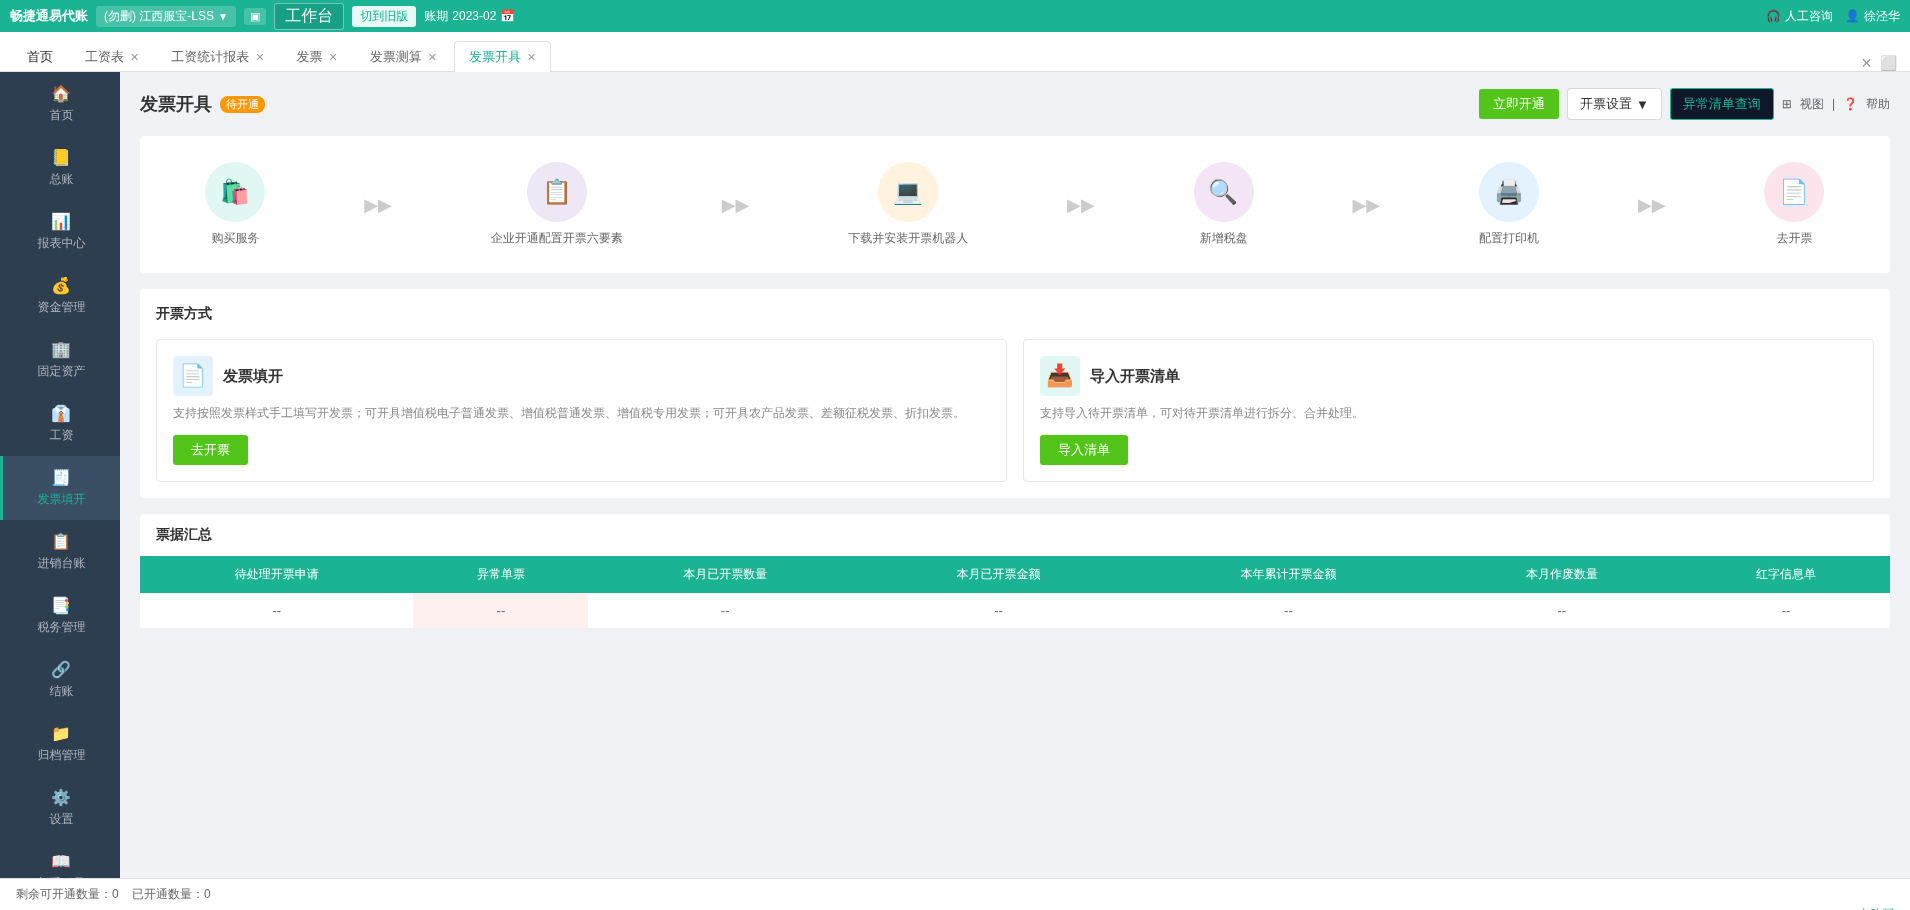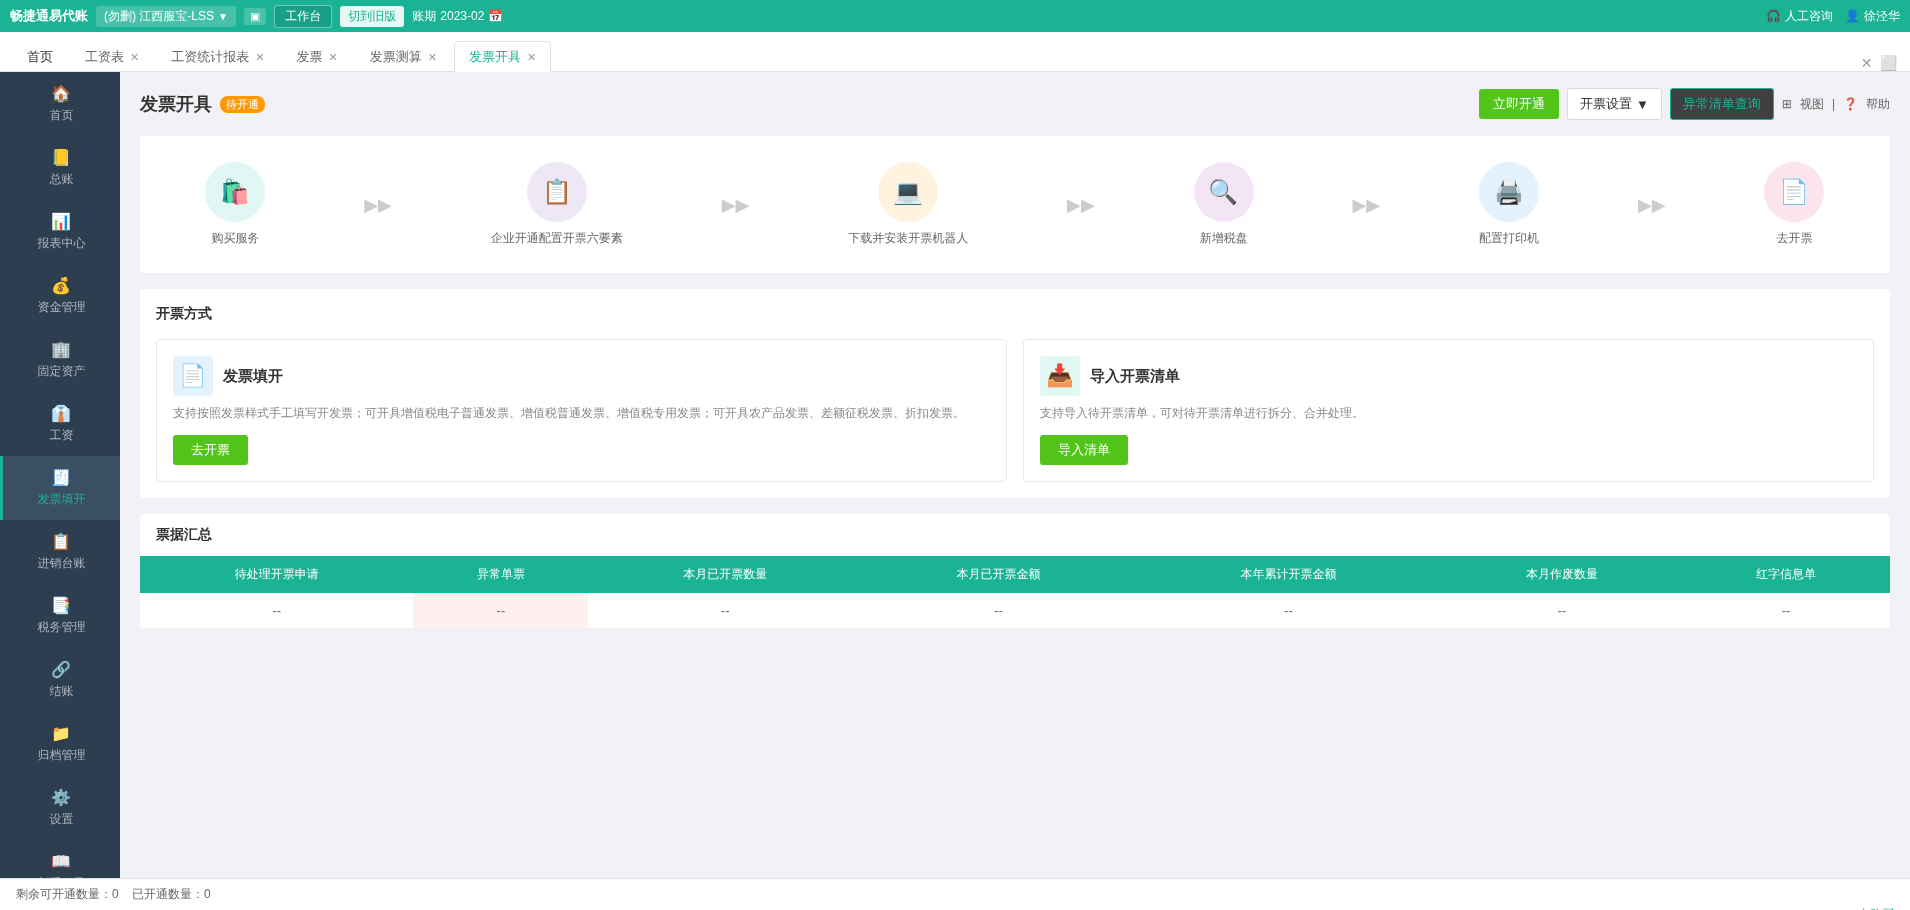--- a/index.html
+++ b/index.html
@@ -4,21 +4,21 @@
   <style>
     * { box-sizing: border-box; margin: 0; padding: 0; }
     body { font-family: 'Microsoft YaHei', Arial, sans-serif; font-size: 13px; color: #333; background: #f0f2f5; display: flex; flex-direction: column; height: 910px; overflow: hidden; }
 
     
     .top-bar { height: 32px; background: #1ab394; display: flex; align-items: center; justify-content: space-between; padding: 0 10px; flex-shrink: 0; }
     .top-bar-left { display: flex; align-items: center; gap: 8px; color: white; font-size: 13px; }
     .top-bar-company { background: rgba(255,255,255,0.2); border-radius: 3px; padding: 2px 8px; color: white; font-size: 12px; display: flex; align-items: center; gap: 4px; }
     .top-bar-company .arrow { font-size: 10px; }
     .top-bar-icon-btn { background: rgba(255,255,255,0.2); border-radius: 3px; padding: 2px 6px; color: white; font-size: 11px; cursor: pointer; }
-    .top-bar-workbench { background: #17a085; border-radius: 3px; padding: 2px 10px; color: white; font-size: 12px; cursor: pointer; border: 1px solid rgba(255,255,255,0.4); }
+    .top-bar-workbench { background: #17a085; border-radius: 3px; padding: 2px 10px; color: white; font-size: 16px; cursor: pointer; border: 1px solid rgba(255,255,255,0.4); }
     .top-bar-switch { background: rgba(255,255,255,0.9); border-radius: 3px; padding: 2px 8px; color: #1ab394; font-size: 12px; cursor: pointer; }
     .top-bar-period { color: white; font-size: 12px; display: flex; align-items: center; gap: 4px; }
     .top-bar-right { display: flex; align-items: center; gap: 12px; color: white; font-size: 12px; }
     .top-bar-service { display: flex; align-items: center; gap: 4px; cursor: pointer; }
     .top-bar-user { display: flex; align-items: center; gap: 4px; cursor: pointer; }
 
     
     .tab-bar { height: 40px; background: #fff; border-bottom: 1px solid #e0e0e0; display: flex; align-items: flex-end; padding: 0 12px; flex-shrink: 0; gap: 2px; }
     .tab-item { padding: 6px 14px; font-size: 13px; color: #666; cursor: pointer; border-top-left-radius: 4px; border-top-right-radius: 4px; display: flex; align-items: center; gap: 6px; border: 1px solid transparent; border-bottom: none; position: relative; top: 1px; }
     .tab-item.active { background: #fff; color: #1ab394; border-color: #e0e0e0; border-bottom-color: #fff; font-weight: 500; }
@@ -39,21 +39,21 @@
     .content-area { flex: 1; overflow-y: auto; background: #f0f2f5; }
     .content-inner { padding: 16px 20px; }
 
     
     .page-title-row { display: flex; align-items: center; justify-content: space-between; margin-bottom: 16px; }
     .page-title { font-size: 18px; font-weight: bold; color: #333; display: flex; align-items: center; gap: 8px; }
     .page-title .badge { background: #ff9800; color: white; font-size: 11px; padding: 1px 6px; border-radius: 8px; font-weight: normal; }
     .page-title-actions { display: flex; align-items: center; gap: 8px; }
     .btn-primary-green { background: #52c41a; color: white; border: none; border-radius: 3px; padding: 6px 14px; cursor: pointer; font-size: 13px; }
     .btn-outline { background: white; color: #333; border: 1px solid #d9d9d9; border-radius: 3px; padding: 6px 12px; cursor: pointer; font-size: 13px; display: flex; align-items: center; gap: 4px; }
-    .btn-outline-teal { background: #404040; color: #1ab394; border: 1px solid #1ab394; border-radius: 3px; padding: 6px 12px; cursor: pointer; font-size: 13px; }
+    .btn-outline-teal { background: #0f172a; color: #1ab394; border: 1px solid #1ab394; border-radius: 3px; padding: 6px 12px; cursor: pointer; font-size: 13px; }
     .help-row { display: flex; align-items: center; gap: 8px; color: #666; font-size: 12px; }
 
     
     .section { background: white; border-radius: 4px; padding: 16px; margin-bottom: 16px; }
     .section-title { font-size: 14px; font-weight: bold; color: #333; margin-bottom: 16px; }
 
     
     .flow-steps { display: flex; align-items: center; justify-content: space-around; padding: 10px 0; }
     .flow-step { display: flex; flex-direction: column; align-items: center; gap: 8px; }
     .flow-step-circle { width: 60px; height: 60px; border-radius: 50%; display: flex; align-items: center; justify-content: center; font-size: 24px; }

